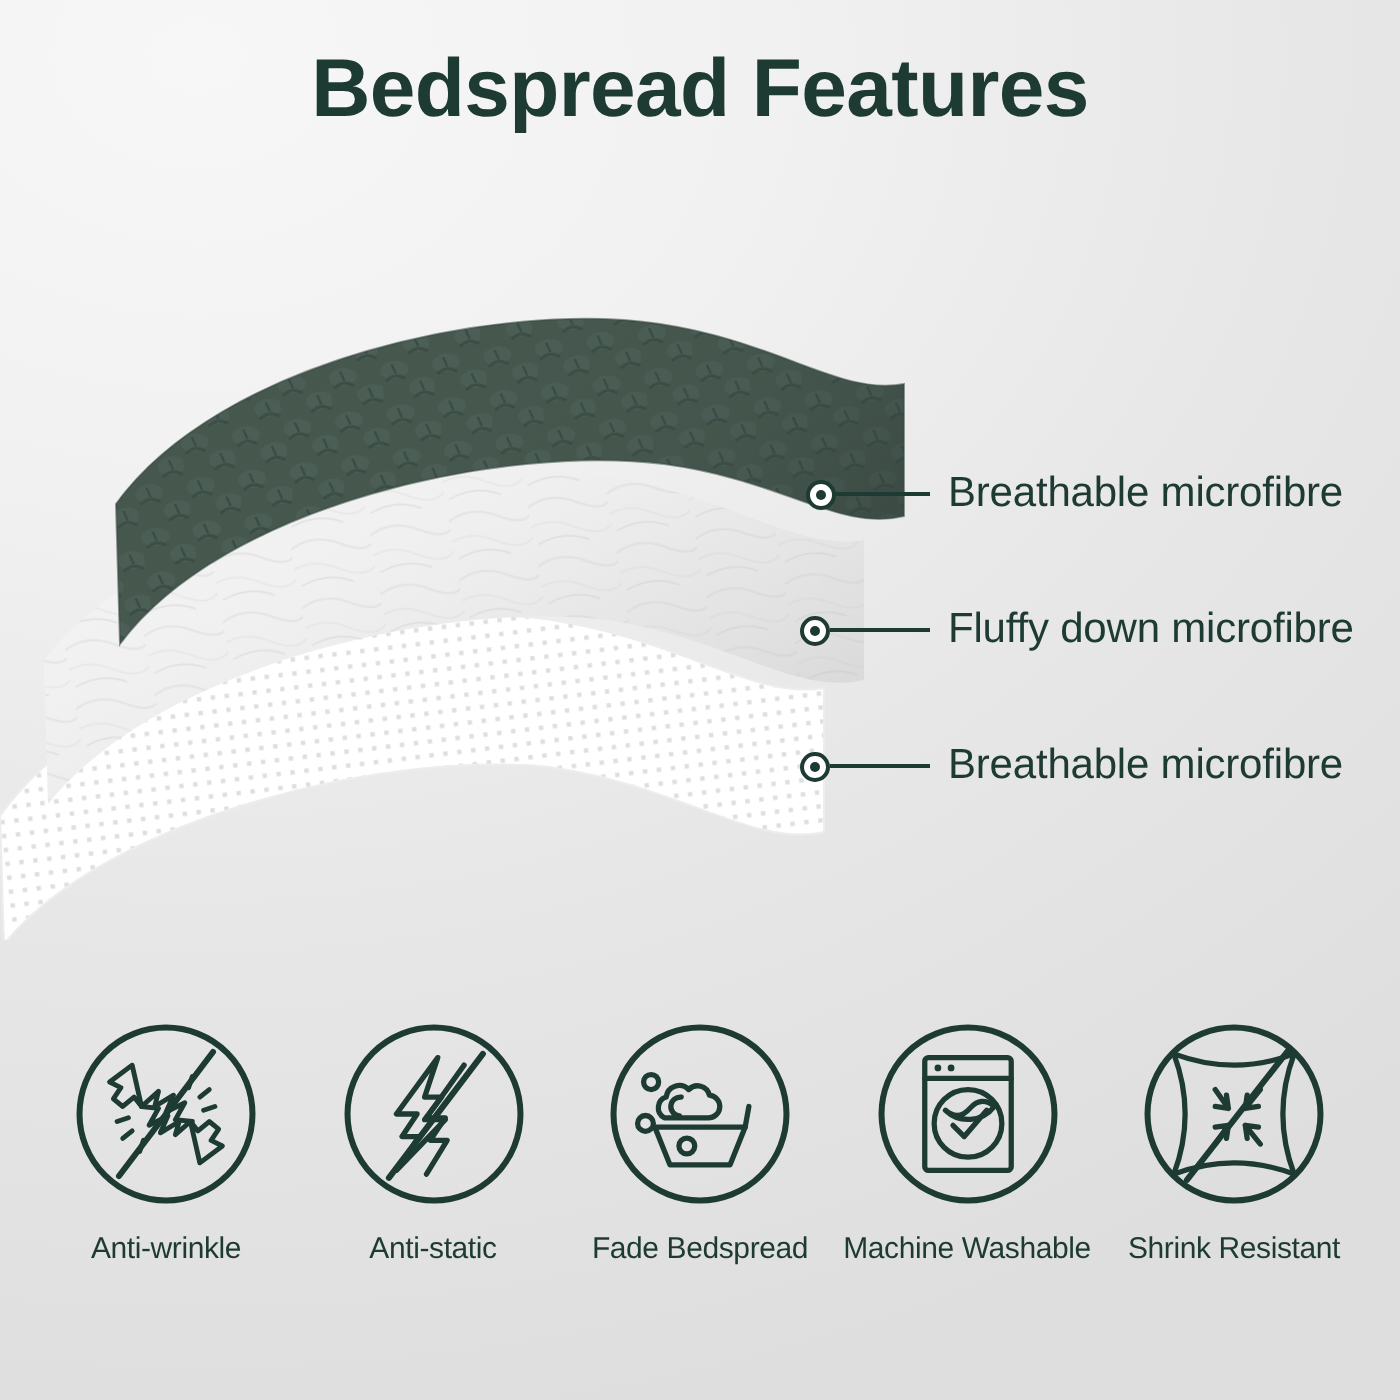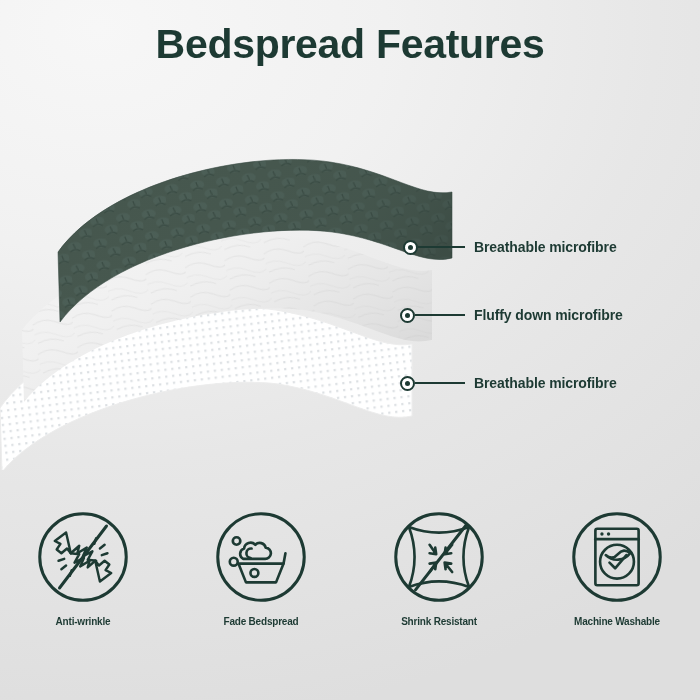--- a/index.html
+++ b/index.html
@@ -75,22 +75,22 @@
     border-radius: 50%;
     background: #1d3a33;
   }
   .callout .leader {
     height: 2px;
     background: #1d3a33;
     flex: 0 0 auto;
   }
   .callout .ctext {
     margin-left: 9px;
-    font-size: 14px;
-    font-weight: bold;
+    font-size: 21px;
+    font-weight: normal;
     color: #1d3a33;
     white-space: nowrap;
     letter-spacing: -0.1px;
   }
   #callout-0 { left: 403px; top: 236px; }
   #callout-0 .leader { width: 47px; }
   #callout-1 { left: 400px; top: 304px; }
   #callout-1 .leader { width: 50px; }
   #callout-2 { left: 400px; top: 372px; }
   #callout-2 .leader { width: 50px; }
@@ -112,22 +112,22 @@
     display: flex;
     flex-direction: column;
     align-items: center;
   }
   .feature .badge {
     width: 94px;
     height: 94px;
   }
   .feature .flabel {
     margin-top: 12px;
-    font-size: 10px;
-    font-weight: bold;
+    font-size: 15px;
+    font-weight: normal;
     color: #1d3a33;
     text-align: center;
     white-space: nowrap;
     letter-spacing: -0.2px;
   }
 </style>
 </head>
 <body>
 
 <div id="poster">
@@ -232,20 +232,33 @@
             <path d="M63 54 L55 61 L57 54 L47 60 L51 51 L41 56 L46 47 L37 46"></path>
             <path d="M30 52 L24 54 M32 59 L27 63 M38 64 L36 70"></path>
             <path d="M70 48 L76 46 M68 41 L73 37 M62 36 L64 30"></path>
           </g>
           <line x1="75" y1="17" x2="25" y2="83" stroke="#1d3a33" stroke-width="3.2" stroke-linecap="round"></line>
         </svg>
       </div>
       <div class="flabel">Anti-wrinkle</div>
     </div>
 
+    <div class="feature">
+      <div class="badge">
+        <svg viewBox="0 0 100 100" width="94" height="94" xmlns="http://www.w3.org/2000/svg">
+          <circle cx="50" cy="50" r="46" fill="none" stroke="#1d3a33" stroke-width="3.2"></circle>
+          <g fill="none" stroke="#1d3a33" stroke-width="2.8" stroke-linejoin="round" stroke-linecap="round">
+            <path d="M52 20 L30 50 L41 50 L33 62 L42 62 L30 80 L56 53 L45 53 L54 41 L45 41 Z"></path>
+            <path d="M66 24 L46 52 L56 52 L48 64 L57 64 L46 82"></path>
+          </g>
+          <line x1="76" y1="18" x2="26" y2="84" stroke="#1d3a33" stroke-width="3.2" stroke-linecap="round"></line>
+        </svg>
+      </div>
+      <div class="flabel">Anti-static</div>
+    </div>
 
     <div class="feature">
       <div class="badge">
         <svg viewBox="0 0 100 100" width="94" height="94" xmlns="http://www.w3.org/2000/svg">
           <circle cx="50" cy="50" r="46" fill="none" stroke="#1d3a33" stroke-width="3.2"></circle>
           <g fill="none" stroke="#1d3a33" stroke-width="2.8" stroke-linejoin="round" stroke-linecap="round">
             <path d="M26 57 L74 57 L66 77 L34 77 Z"></path>
             <path d="M74 57 L76 46"></path>
             <circle cx="24" cy="33" r="4"></circle>
             <circle cx="21" cy="55" r="4.2"></circle>
@@ -256,44 +269,44 @@
         </svg>
       </div>
       <div class="flabel">Fade Bedspread</div>
     </div>
 
     <div class="feature">
       <div class="badge">
         <svg viewBox="0 0 100 100" width="94" height="94" xmlns="http://www.w3.org/2000/svg">
           <circle cx="50" cy="50" r="46" fill="none" stroke="#1d3a33" stroke-width="3.2"></circle>
           <g fill="none" stroke="#1d3a33" stroke-width="2.8" stroke-linejoin="round" stroke-linecap="round">
-            <path d="M18 18 Q50 30 82 18 Q70 50 82 82 Q50 70 18 82 Q30 50 18 18 Z"></path>
-            <path d="M40 37 L47 47 M47 47 L46 40 M47 47 L40 46"></path>
-            <path d="M64 37 L56 47 M56 47 L57 40 M56 47 L63 46"></path>
-            <path d="M40 66 L47 56 M47 56 L46 63 M47 56 L40 57"></path>
-            <path d="M64 66 L56 56 M56 56 L57 63 M56 56 L63 57"></path>
-          </g>
-          <line x1="79" y1="16" x2="25" y2="85" stroke="#1d3a33" stroke-width="3.2" stroke-linecap="round"></line>
-        </svg>
-      </div>
-      <div class="flabel">Shrink Resistant</div>
-    </div>
-
-    <div class="feature">
-      <div class="badge">
-        <svg viewBox="0 0 100 100" width="94" height="94" xmlns="http://www.w3.org/2000/svg">
-          <circle cx="50" cy="50" r="46" fill="none" stroke="#1d3a33" stroke-width="3.2"></circle>
-          <g fill="none" stroke="#1d3a33" stroke-width="2.8" stroke-linejoin="round" stroke-linecap="round">
             <rect x="27" y="20" width="46" height="60" rx="2"></rect>
             <path d="M27 31 L73 31"></path>
             <circle cx="34" cy="25.5" r="1.8" fill="#1d3a33" stroke="none"></circle>
             <circle cx="41" cy="25.5" r="1.8" fill="#1d3a33" stroke="none"></circle>
             <circle cx="50" cy="55" r="18"></circle>
             <path d="M38 48 q7 6 13 -1 q6 -7 13 -1 a17.5 17.5 0 0 1 -26 2 Z"></path>
             <path d="M42 56 L48 62 L60 48"></path>
           </g>
         </svg>
       </div>
       <div class="flabel">Machine Washable</div>
     </div>
 
+    <div class="feature">
+      <div class="badge">
+        <svg viewBox="0 0 100 100" width="94" height="94" xmlns="http://www.w3.org/2000/svg">
+          <circle cx="50" cy="50" r="46" fill="none" stroke="#1d3a33" stroke-width="3.2"></circle>
+          <g fill="none" stroke="#1d3a33" stroke-width="2.8" stroke-linejoin="round" stroke-linecap="round">
+            <path d="M18 18 Q50 30 82 18 Q70 50 82 82 Q50 70 18 82 Q30 50 18 18 Z"></path>
+            <path d="M40 37 L47 47 M47 47 L46 40 M47 47 L40 46"></path>
+            <path d="M64 37 L56 47 M56 47 L57 40 M56 47 L63 46"></path>
+            <path d="M40 66 L47 56 M47 56 L46 63 M47 56 L40 57"></path>
+            <path d="M64 66 L56 56 M56 56 L57 63 M56 56 L63 57"></path>
+          </g>
+          <line x1="79" y1="16" x2="25" y2="85" stroke="#1d3a33" stroke-width="3.2" stroke-linecap="round"></line>
+        </svg>
+      </div>
+      <div class="flabel">Shrink Resistant</div>
+    </div>
+
   </div>
 </div>
 
 </body></html>

